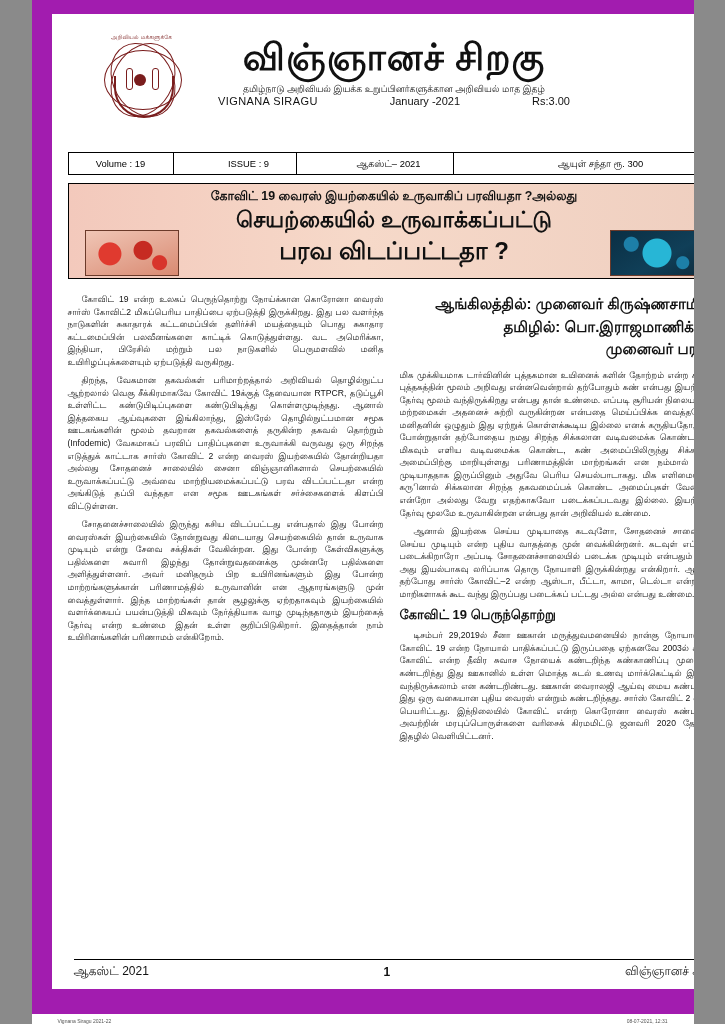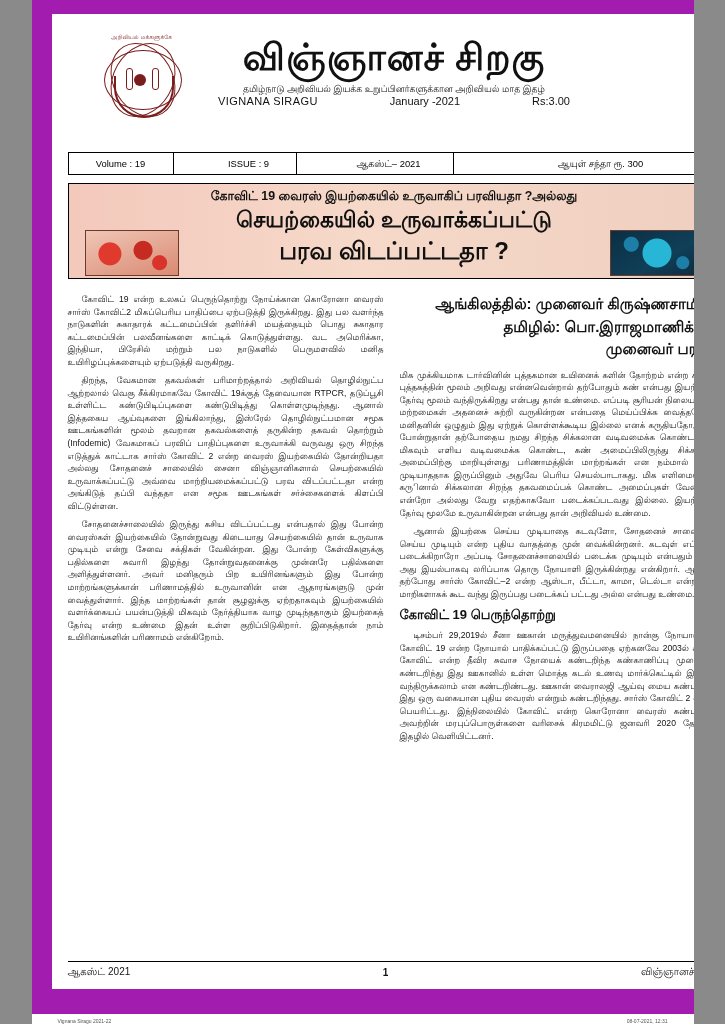--- a/index.html
+++ b/index.html
@@ -221,29 +221,29 @@
   .sec-head {
     font-weight: bold;
     font-size: 13px;
     margin: 4px 0 4px 0;
     color: #111;
   }
 
   
   .footer {
     position: absolute;
-    left: 16px;
+    left: 22px;
     right: 16px;
     bottom: 10px;
     border-top: 1px solid #000;
     padding-top: 4px;
     display: flex;
     justify-content: space-between;
     align-items: center;
-    font-size: 10px;
+    font-size: 12px;
     color: #111;
   }
   .footer .page-no { font-weight: bold; }
 
   .strip {
     position: absolute;
     left: 0; right: 0; bottom: 0;
     height: 10px;
     background: #fff;
     font-size: 5px;

